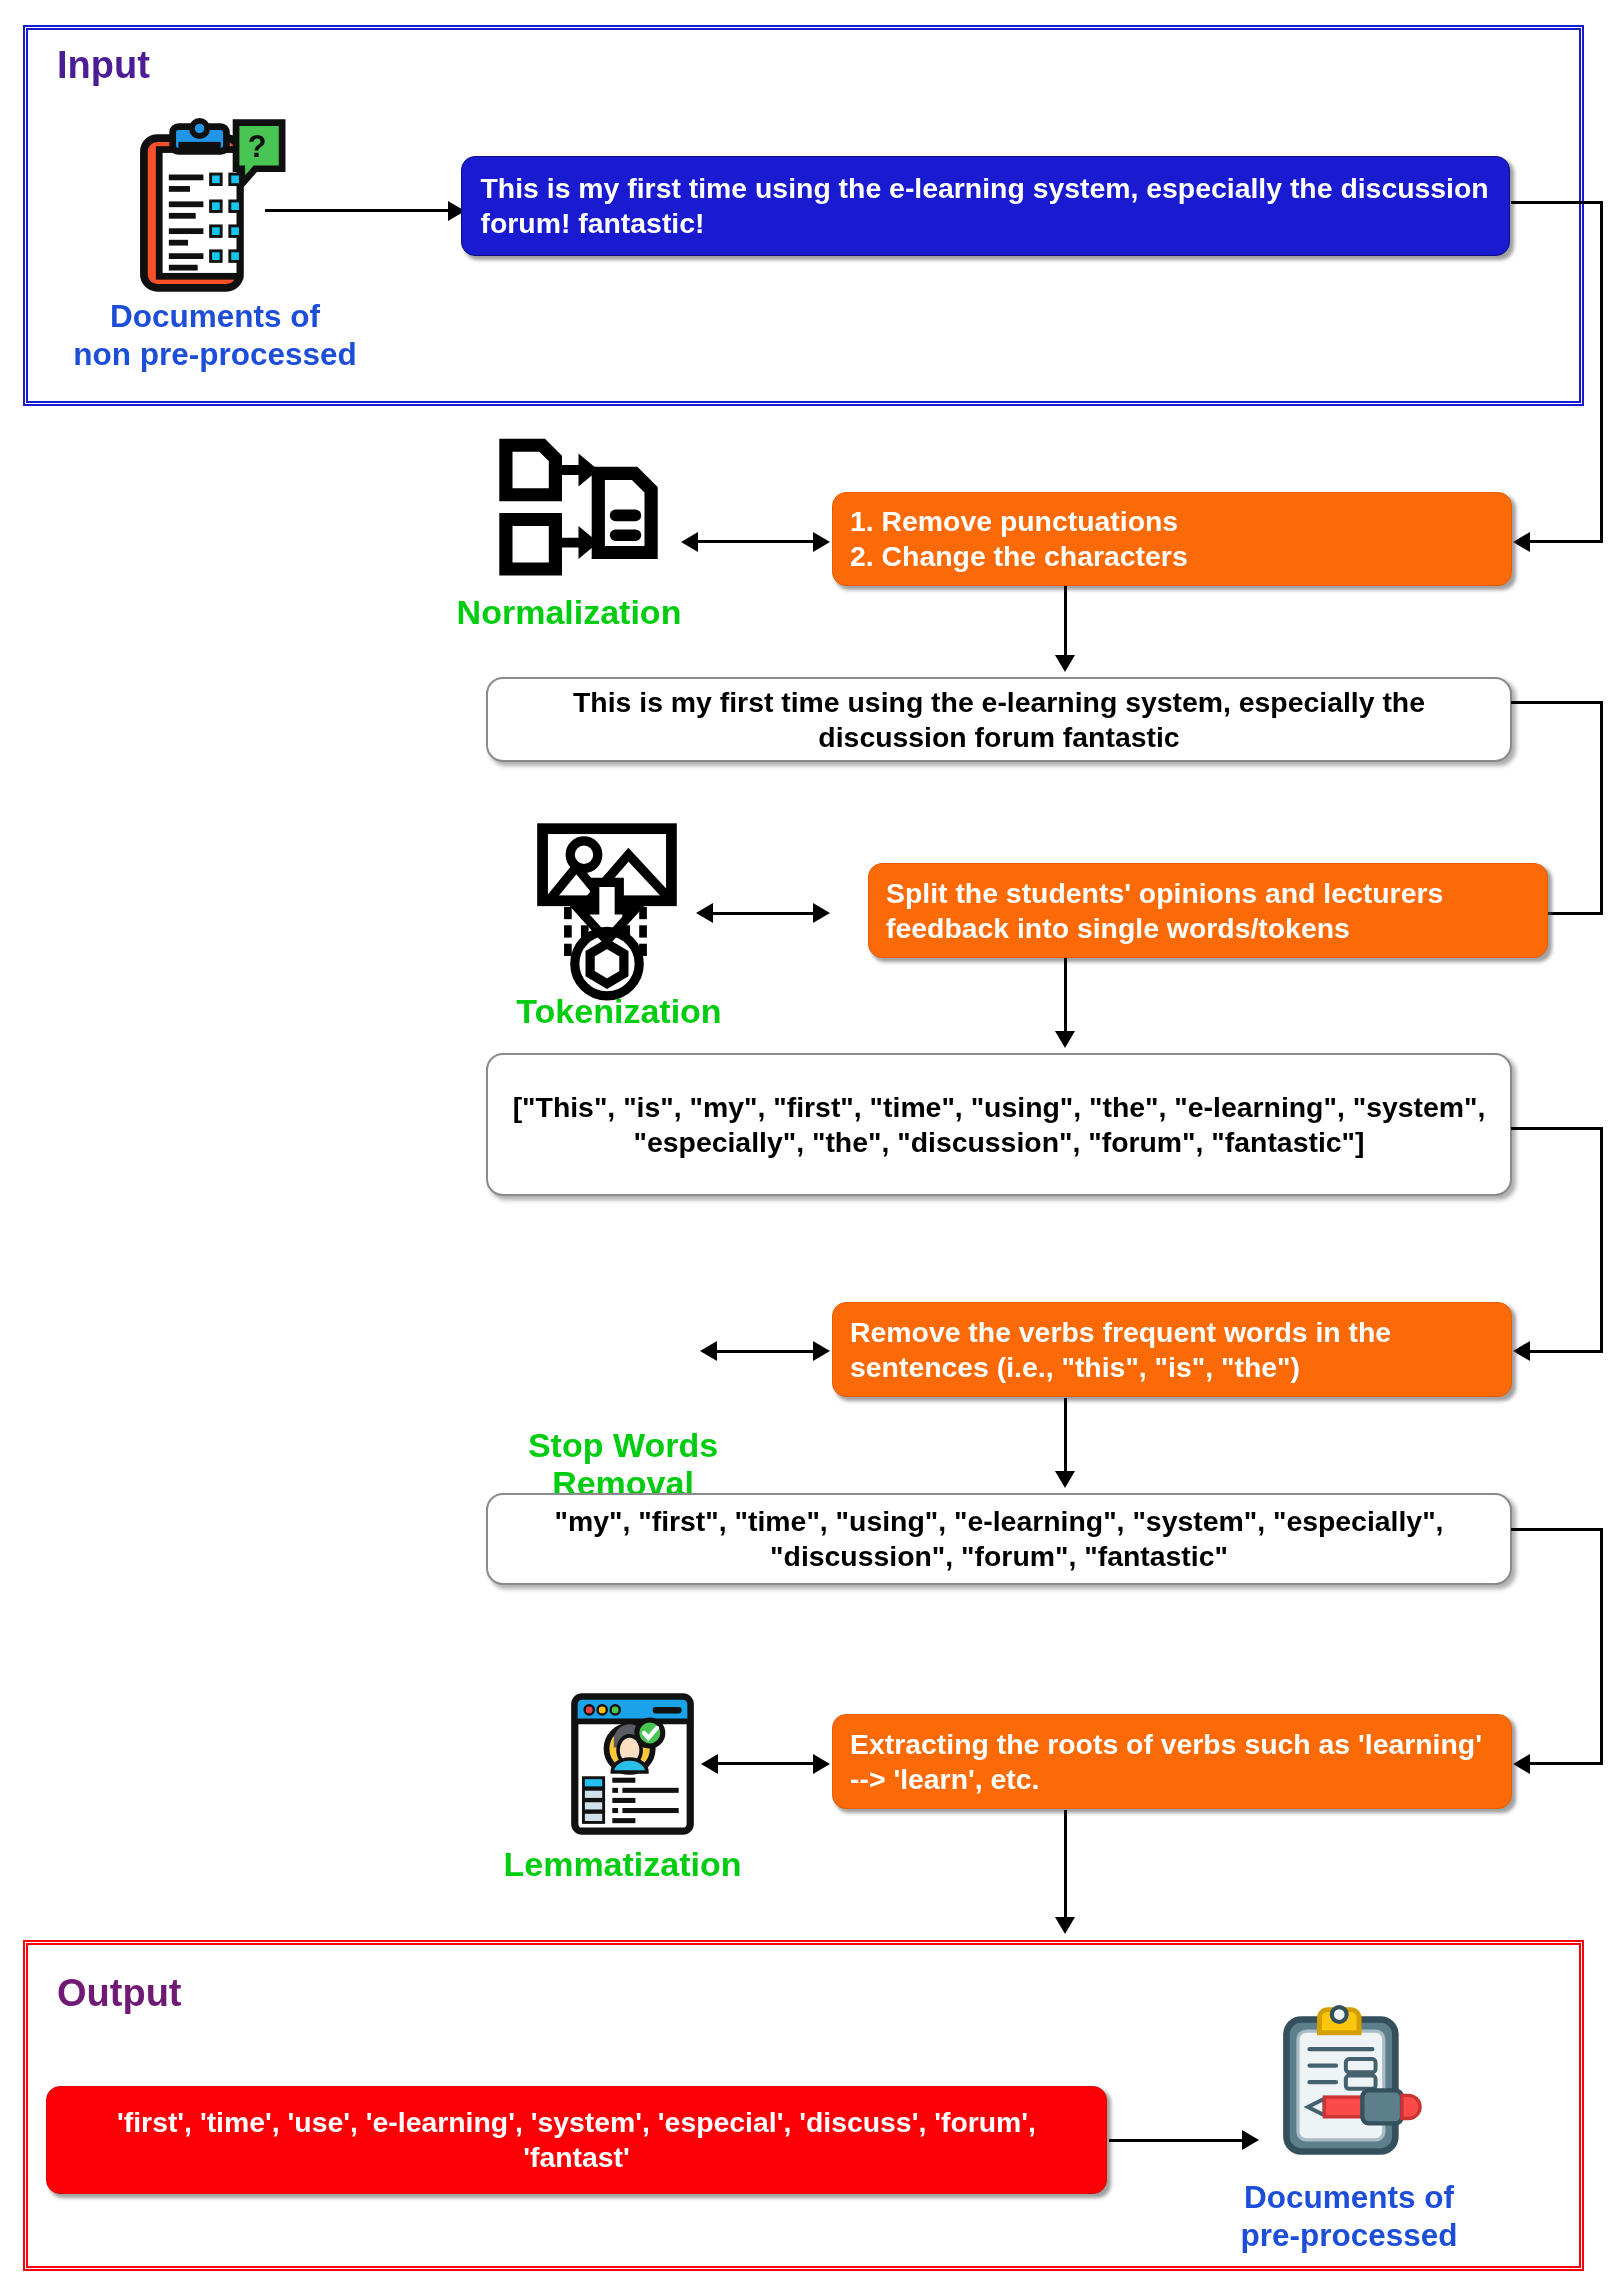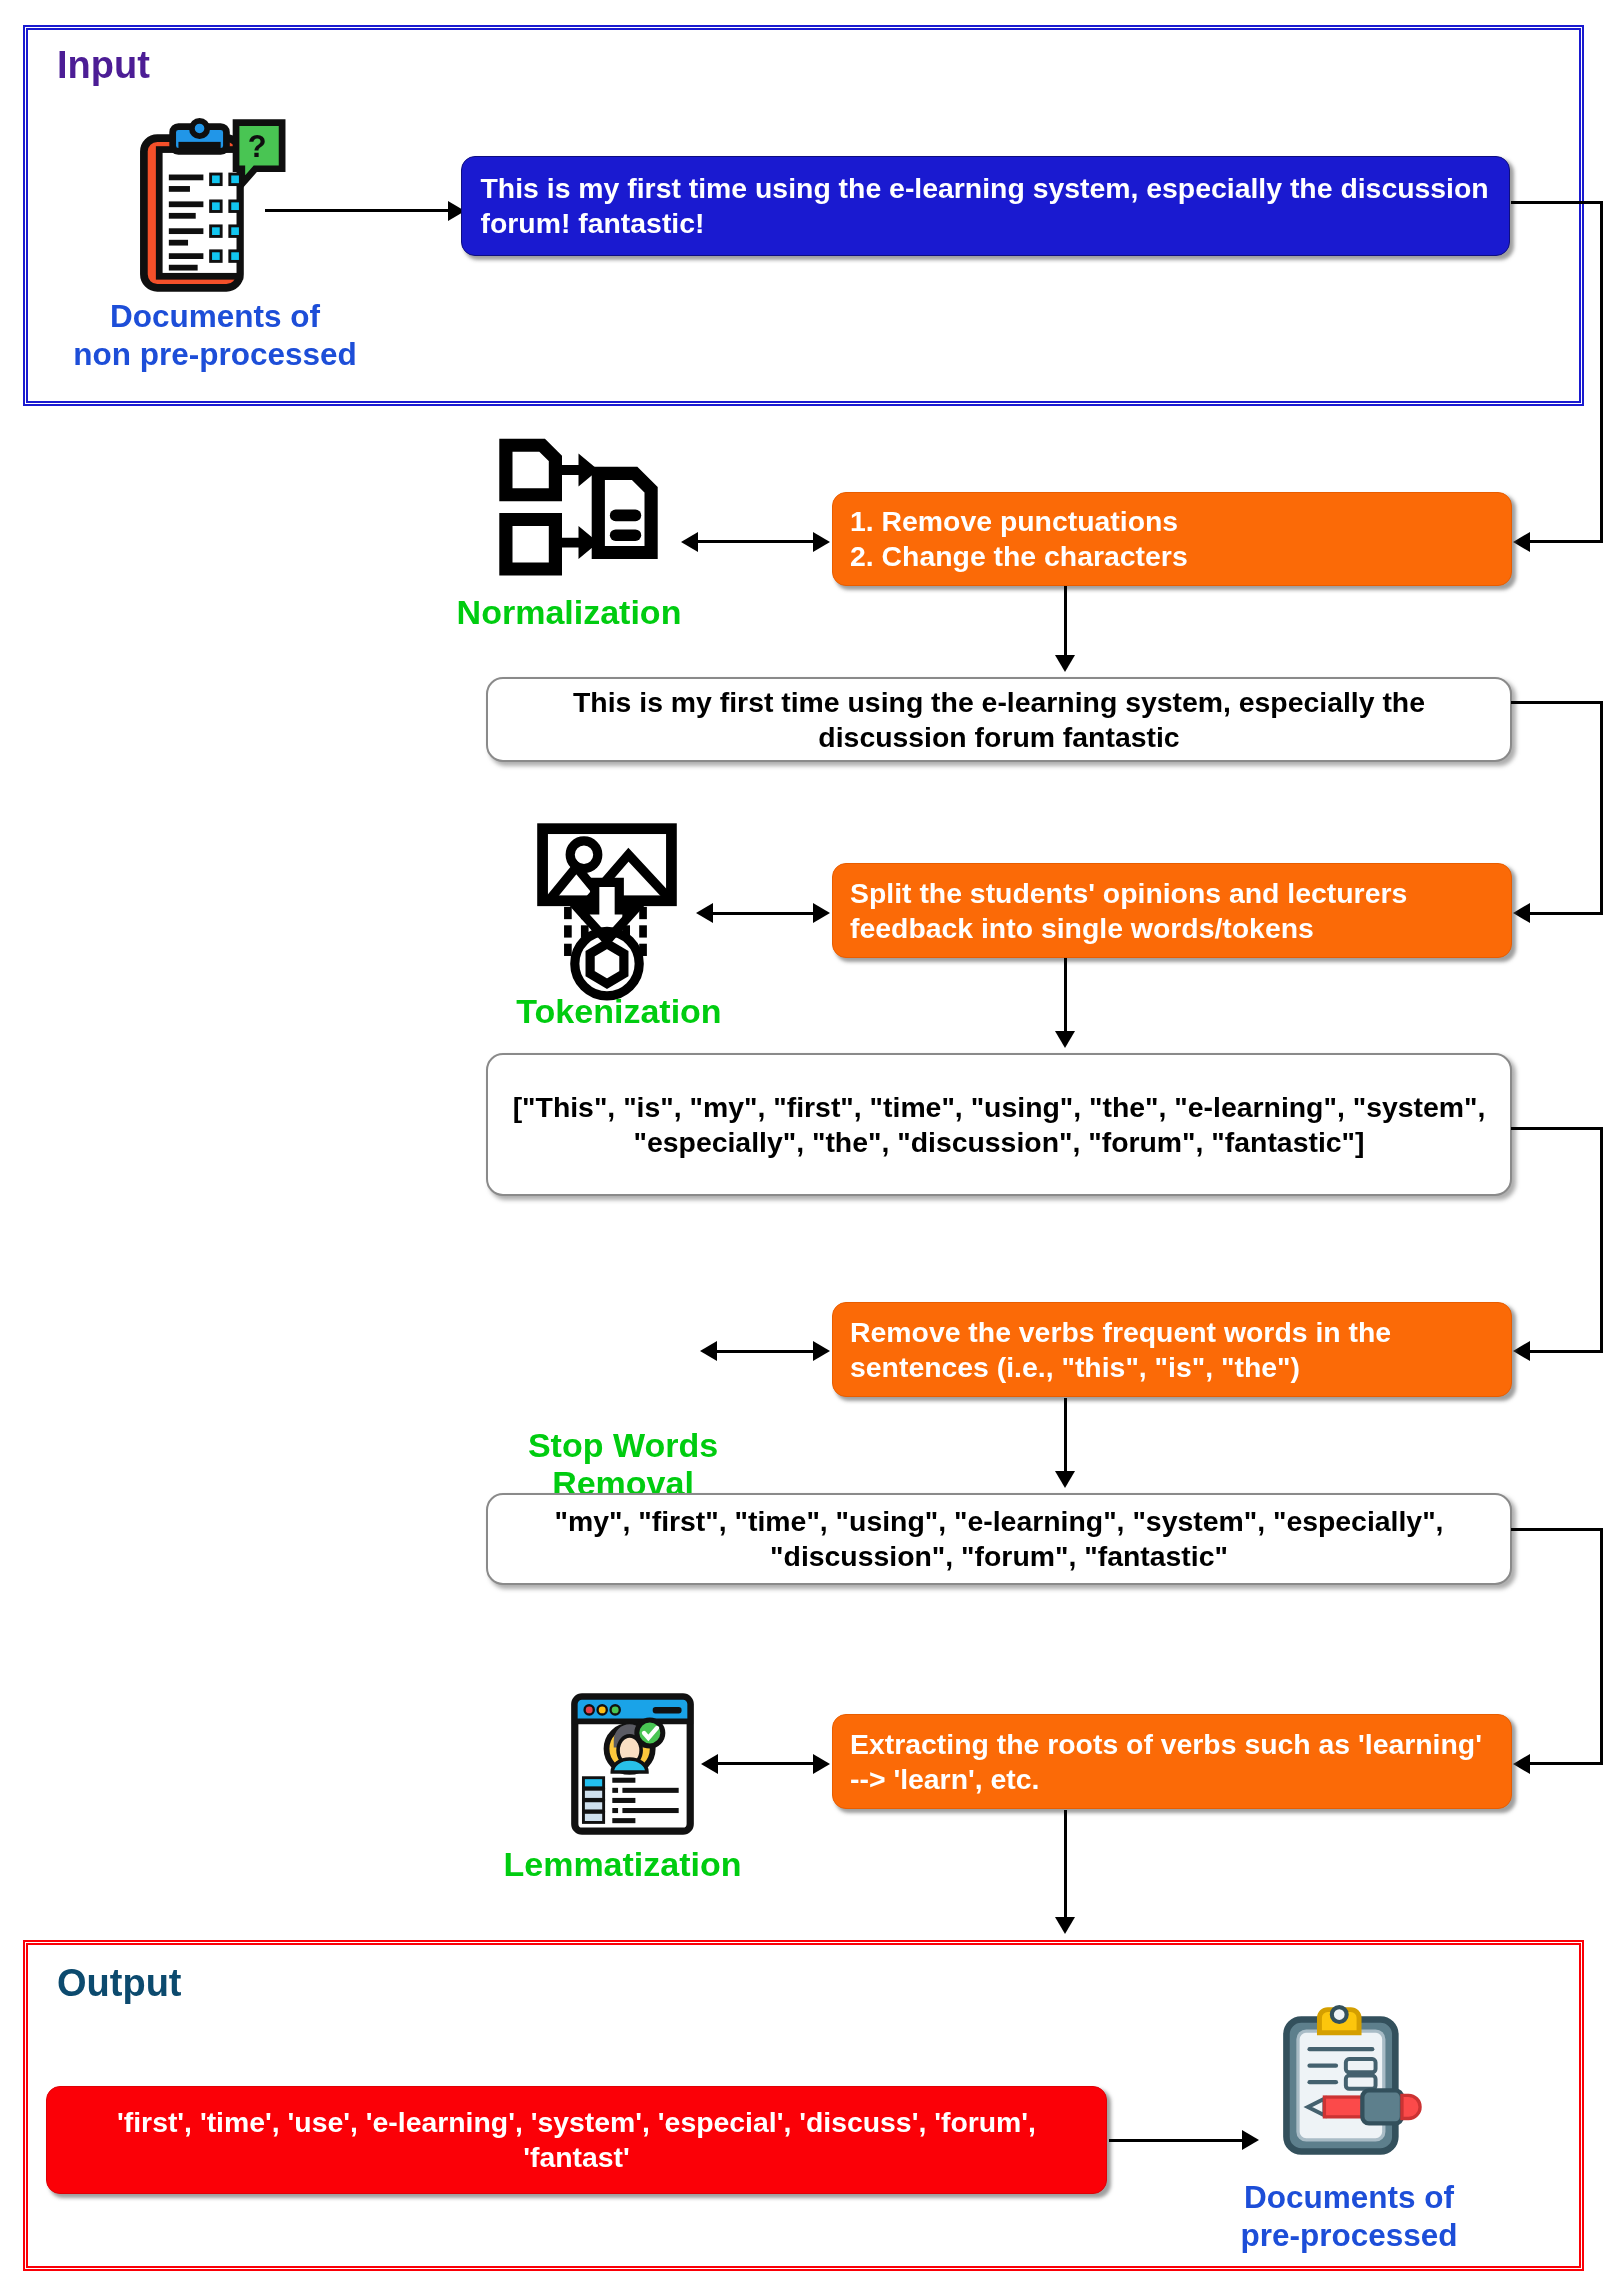--- a/index.html
+++ b/index.html
@@ -6,21 +6,21 @@
   body{font-family:"Liberation Sans",sans-serif;}
   #stage{position:relative;width:1611px;height:2295px;background:#fff;overflow:hidden;}
 
   
   .section-frame{position:absolute;background:#fff;box-sizing:border-box;}
   #input-section{left:23px;top:25px;width:1561px;height:381px;border:5.4px double #1a1ad0;}
   #output-section{left:23px;top:1940px;width:1561px;height:331px;border:5.4px double #fb0007;}
 
   .section-title{position:absolute;font-weight:bold;font-size:38px;letter-spacing:0px;}
   #input-title{left:29px;top:14px;color:#4c1d95;}
-  #output-title{left:29px;top:17px;color:#0c4a6e;}
+  #output-title{left:29px;top:27px;color:#701a75;}
 
   
   .rbox{position:absolute;box-sizing:border-box;border-radius:14px;
         display:flex;align-items:center;justify-content:flex-start;
         font-weight:bold;line-height:1.22;text-align:left;
         box-shadow:3.8px 3.8px 3.8px rgba(80,80,80,0.55);}
   .rbox span{display:block;width:100%;}
 
   .blue-box{background:#1a1ad0;color:#fff;font-size:28.4px;padding:10.8px 17px 10.8px 18.5px;
             border:1.5px solid #0e0e80;}
@@ -179,21 +179,21 @@
       <path d="M50 80 l11 6.5 v13 l-11 6.5 -11 -6.5 v-13 z" fill="none" stroke="#000" stroke-width="6"></path>
     </svg>
   </div>
 
   <div class="green-label" style="left:465px;top:992px;width:308px;">Tokenization</div>
 
   <div class="arrow-left" style="left:696px;top:903px;"></div>
   <div class="hline" style="left:712px;top:912px;width:104px;"></div>
   <div class="arrow-right" style="left:813px;top:903px;"></div>
 
-  <div class="rbox orange-box" style="left:832px;top:863px;width:680px;height:95px;">
+  <div class="rbox orange-box" style="left:868px;top:863px;width:680px;height:95px;">
     <span>Split the students' opinions and lecturers feedback into single words/tokens</span>
   </div>
 
   <div class="vline" style="left:1064px;top:958px;height:77px;"></div>
   <div class="arrow-down" style="left:1055px;top:1031px;"></div>
 
   <div class="rbox white-box" style="left:486px;top:1053px;width:1026px;height:143px;">
     <span>["This", "is", "my", "first", "time", "using", "the", "e-learning", "system", "especially", "the", "discussion", "forum", "fantastic"]</span>
   </div>
 

